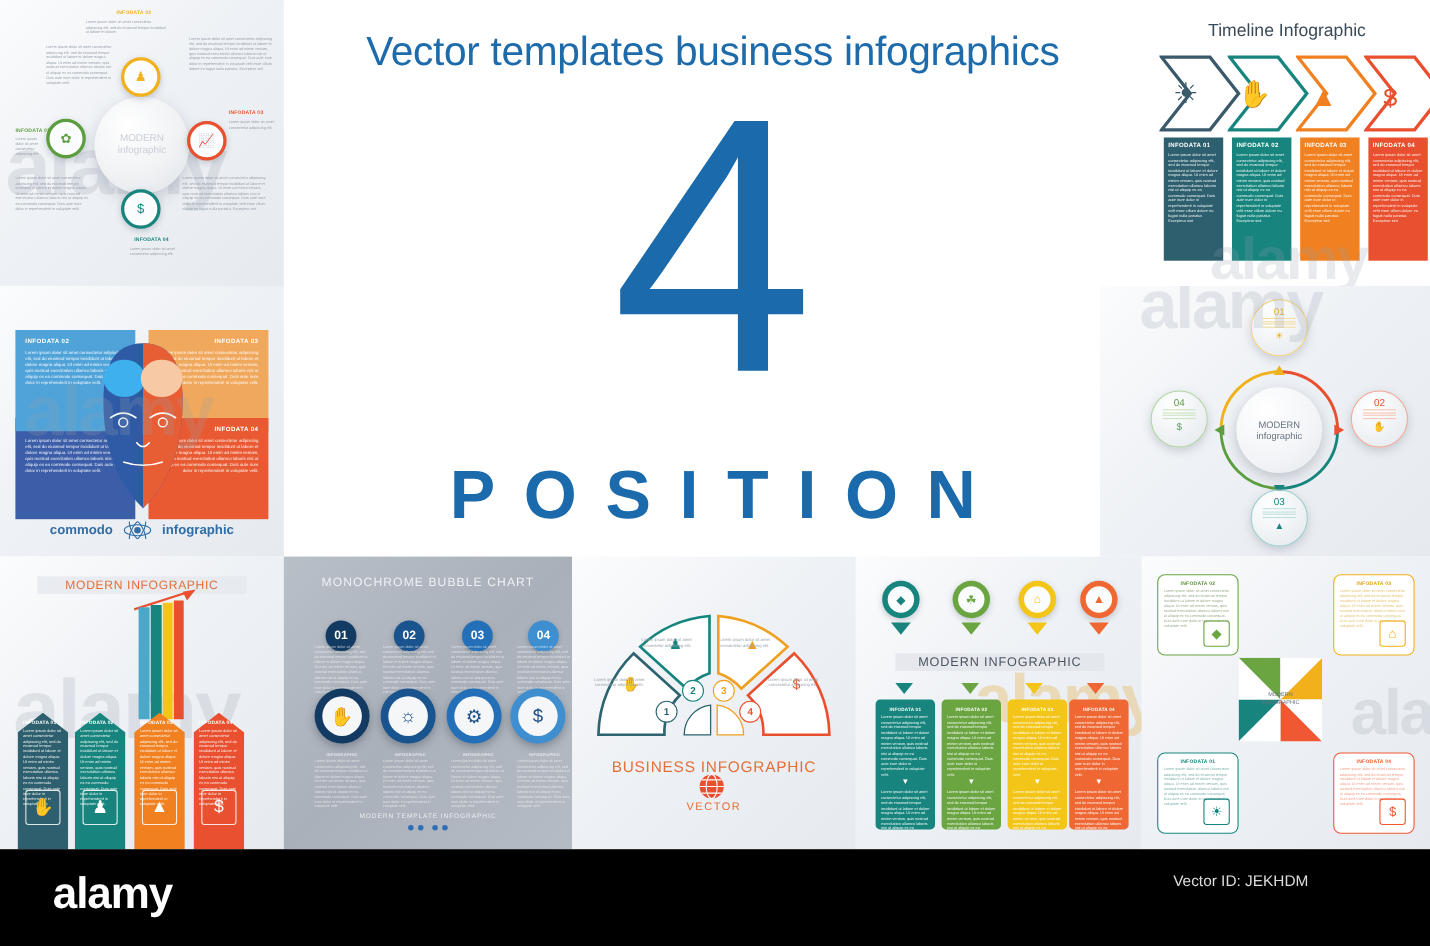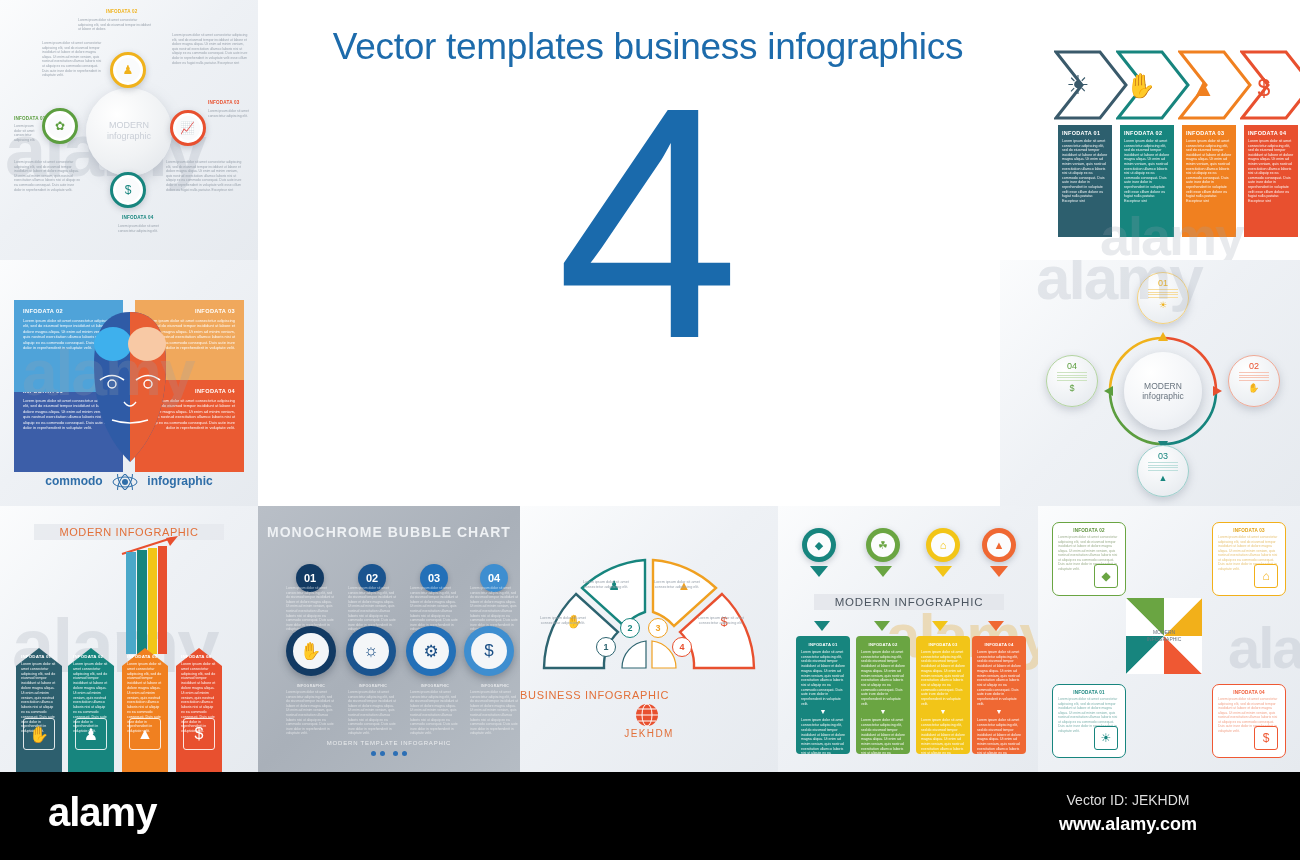--- a/index.html
+++ b/index.html
@@ -77,22 +77,22 @@
   .ac { position:absolute; bottom:14px; width:46px; }
   .ac .body { padding:6px 5px 0 5px; height:110px; overflow:hidden;}
   .ac h4 { font-size:4.4px; color:#fff; font-weight:bold; letter-spacing:.2px; }
   .ac p { font-size:3.6px; line-height:4.8px; color:rgba(255,255,255,.93); margin-top:3px;}
   .ac .ibox { position:absolute; bottom:8px; left:7px; width:32px;height:32px;border:1px solid rgba(255,255,255,.85);
       border-radius:3px; display:flex;align-items:center;justify-content:center;font-size:16px;color:#fff;}
 
   
   #p6 { left:258px; top:506px; width:262px; height:266px;
         background:linear-gradient(135deg,#b9bfc7 0%,#a9b0b9 50%,#b5bcc4 100%);}
-  #p6 h2 { position:absolute; width:100%; top:18px; text-align:center; font-size:14px; color:#eef1f4;
-      letter-spacing:1px; font-weight:bold;}
+  #p6 h2 { position:absolute; width:100%; top:18px; text-align:center; font-size:11px; color:#eef1f4;
+      letter-spacing:1px; font-weight:normal;}
   #p6 h3 { position:absolute; width:100%; top:36px; text-align:center; font-size:13px; color:#eef1f4;
       letter-spacing:1px; font-weight:normal;}
   #p6 h3 b { font-size:19px; font-weight:normal; }
   .bub-num { position:absolute; width:28px;height:28px;border-radius:50%; top:58px;
       display:flex;align-items:center;justify-content:center;color:#fff;font-size:11px;font-weight:bold;
       box-shadow:0 2px 5px rgba(60,70,85,.35);}
   .bub-col { position:absolute; top:80px; width:50px; }
   .bub-col p { font-size:3.4px; line-height:4.6px; color:rgba(255,255,255,.62);}
   .bub-big { position:absolute; top:120px; width:50px;height:50px;border-radius:50%;
       display:flex;align-items:center;justify-content:center; font-size:22px;
@@ -105,21 +105,21 @@
   #p6-foot { position:absolute; bottom:26px; width:100%; text-align:center; font-size:6px;
       color:rgba(255,255,255,.75); letter-spacing:.8px;}
   #p6-dots { position:absolute; bottom:12px; width:100%; text-align:center;}
   #p6-dots span{display:inline-block;width:5px;height:5px;border-radius:50%;background:#2c6fb5;margin:0 2px;}
 
   
   #p7 { left:520px; top:506px; width:258px; height:266px; }
   .seg-lbl { position:absolute; font-size:3.8px; line-height:5px; color:#9aa3ad; text-align:center; width:46px;}
   .seg-num { position:absolute; width:20px;height:20px;border-radius:50%;background:#fff;
       display:flex;align-items:center;justify-content:center;font-size:9px;font-weight:bold;}
-  #p7-t1{position:absolute;width:100%;top:183px;text-align:left;font-size:11px;color:#e2703a;letter-spacing:.7px;}
+  #p7-t1{position:absolute;width:100%;top:183px;text-align:center;font-size:14px;color:#e2703a;letter-spacing:.7px;}
   #p7-t2{position:absolute;width:100%;top:222px;text-align:center;font-size:10px;color:#e2703a;letter-spacing:1.4px;}
 
   
   #p8 { left:778px; top:506px; width:260px; height:266px; }
   .p8-circ { position:absolute; top:22px; width:34px;height:34px;border-radius:50%;
       display:flex;align-items:center;justify-content:center; box-shadow:0 2px 6px rgba(100,110,125,.35);}
   .p8-circ i { width:24px;height:24px;border-radius:50%;background:#fbfcfd;display:flex;
       align-items:center;justify-content:center;font-style:normal;font-size:11px;}
   .p8-tri { position:absolute; top:60px; width:0;height:0;border-left:9px solid transparent;
       border-right:9px solid transparent; }
@@ -152,20 +152,21 @@
   #img-url{ position:absolute; right:52px; top:42px; width:240px; text-align:center; color:#fff; font-size:18px; font-weight:bold;}
 </style>
 </head>
 <body>
 
 <div id="stage">
 
   <div id="center-col">
     <div id="main-title">Vector templates business infographics</div>
     <div id="big-four">4</div>
+    <div id="position-word">POSITION</div>
   </div>
 
   <div class="panel panel-bg-diag" id="p1">
     <div class="wm" style="left:5px; top:108px; font-size:74px;">alamy</div>
 
     <div class="p1-center">
       <span>MODERN</span>
       <span style="top:43px;">infographic</span>
     </div>
 
@@ -192,20 +193,21 @@
 
     <div class="p1-node" style="left:110px; top:172px; border:3px solid #17857e;">
       <i style="color:#17857e;">$</i>
       </div>
     <div class="p1-txt p1-h" style="left:122px; top:216px; color:#17857e;">INFODATA 04</div>
     <div class="p1-txt" style="left:118px; top:224px; width:44px;">Lorem ipsum dolor sit amet consectetur adipiscing elit.</div>
     <div class="p1-txt" style="left:166px; top:160px; width:78px;">Lorem ipsum dolor sit amet consectetur adipiscing elit, sed do eiusmod tempor incididunt ut labore et dolore magna aliqua. Ut enim ad minim veniam, quis nostrud exercitation ullamco laboris nisi ut aliquip ex ea commodo consequat. Duis aute irure dolor in reprehenderit in voluptate velit esse cillum dolore eu fugiat nulla pariatur. Excepteur sint</div>
   </div>
 
   <div class="panel" id="p2" style="background:#ffffff;">
+    <div id="p2-title">Timeline  Infographic</div>
 
     <svg class="tl-arrow" style="left:14px;  width:76px;" viewBox="0 0 76 74">
       <path d="M2 4 H46 L72 37 L46 70 H2 L28 37 Z" fill="none" stroke="#3a5a6b" stroke-width="3"></path>
       <text x="24" y="46" font-size="26" text-anchor="middle" fill="#3a5a6b">☀</text>
       </svg>
     <svg class="tl-arrow" style="left:76px; width:76px;" viewBox="0 0 76 74">
       <path d="M2 4 H46 L72 37 L46 70 H2 L28 37 Z" fill="none" stroke="#17857e" stroke-width="3"></path>
       <text x="25" y="46" font-size="24" text-anchor="middle" fill="#17857e">✋</text>
       </svg>
     <svg class="tl-arrow" style="left:138px;width:76px;" viewBox="0 0 76 74">
@@ -474,21 +476,21 @@
     <div class="seg-num" style="left:152px; top:131px; border:1.8px solid #e8502f; color:#e8502f;">4</div>
 
     <div id="p7-t1">BUSINESS INFOGRAPHIC</div>
     <svg style="position:absolute;left:114px;top:196px;width:26px;height:26px;" viewBox="0 0 26 26">
       <circle cx="13" cy="13" r="11" fill="#e8502f"></circle>
       <ellipse cx="13" cy="13" rx="5" ry="11" stroke="#fff" stroke-width="1" fill="none"></ellipse>
       <line x1="2" y1="13" x2="24" y2="13" stroke="#fff" stroke-width="1"></line>
       <line x1="4" y1="7" x2="22" y2="7" stroke="#fff" stroke-width="1"></line>
       <line x1="4" y1="19" x2="22" y2="19" stroke="#fff" stroke-width="1"></line>
       </svg>
-    <div id="p7-t2">JEKHDM</div>
+    <div id="p7-t2">VECTOR</div>
   </div>
 
   <div class="panel panel-bg-diag" id="p8">
     <div class="wm" style="left:108px; top:94px; font-size:62px; color:rgba(230,190,110,.45);">alamy</div>
 
     <div class="p8-circ" style="left:24px;  background:#17857e;">
         <i style="color:#17857e;">◆</i>
       </div>
     <div class="p8-circ" style="left:88px;  background:#6aa542;">
         <i style="color:#6aa542;">☘</i>
@@ -580,16 +582,15 @@
       <div class="ctr">
         <span>MODERN</span>
         <span>INFOGRAPHIC</span>
         </div>
     </div>
   </div>
 
   <div id="footer">
     <div id="alamy-logo">alamy</div>
     <div id="img-id">Vector ID: JEKHDM</div>
-    <div id="img-url">www.alamy.com</div>
   </div>
 
 </div>
 
 </body></html>

